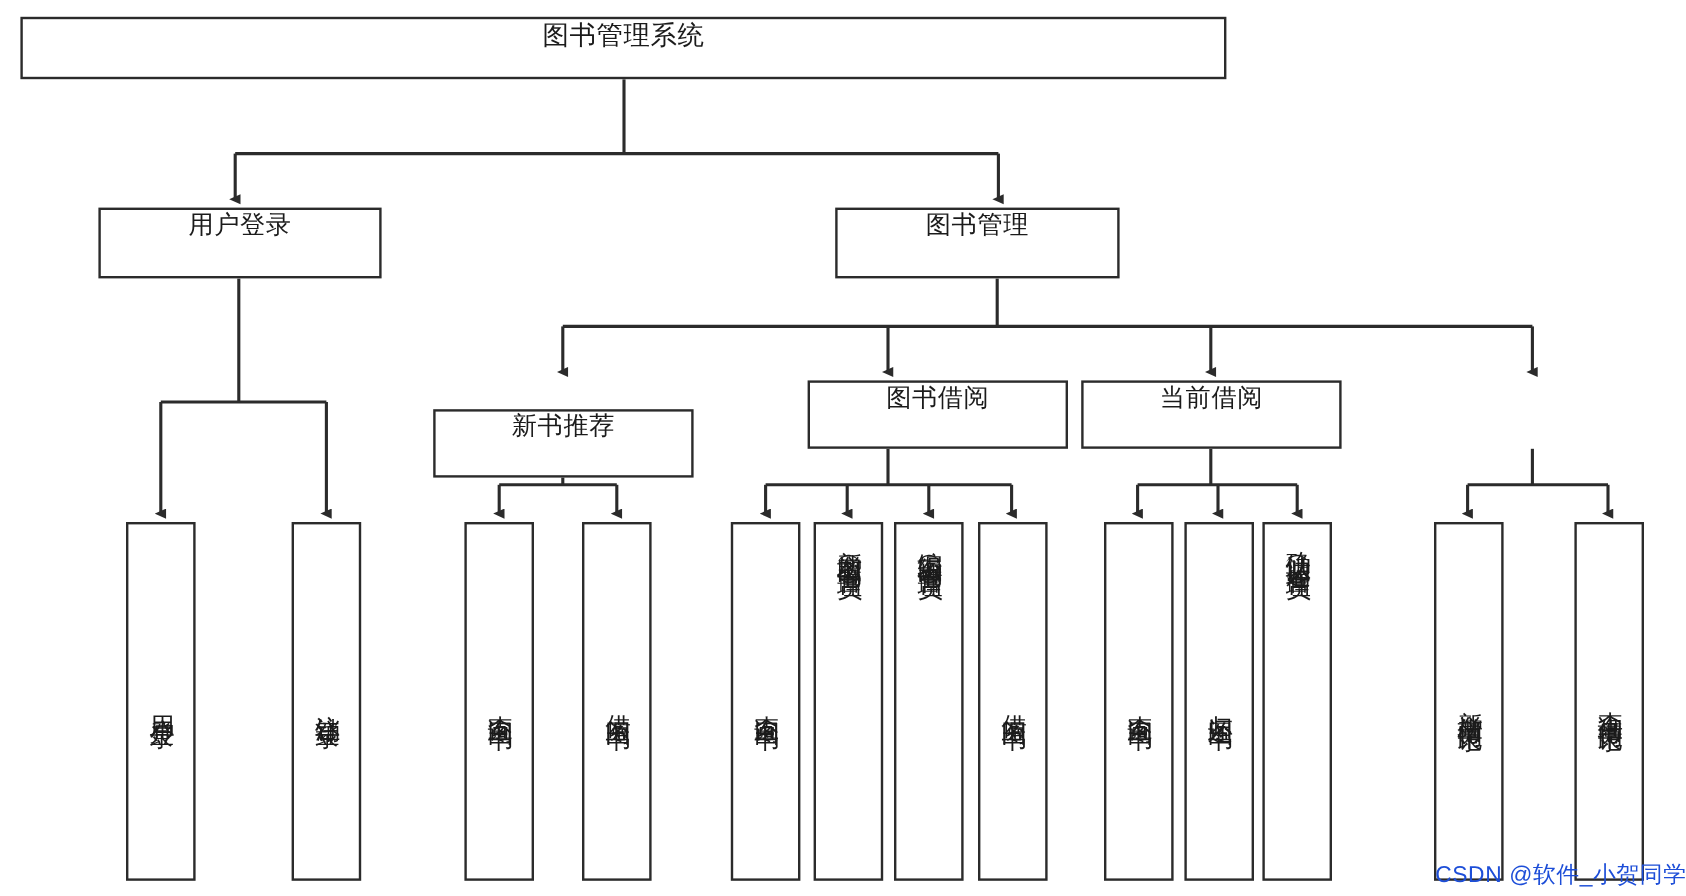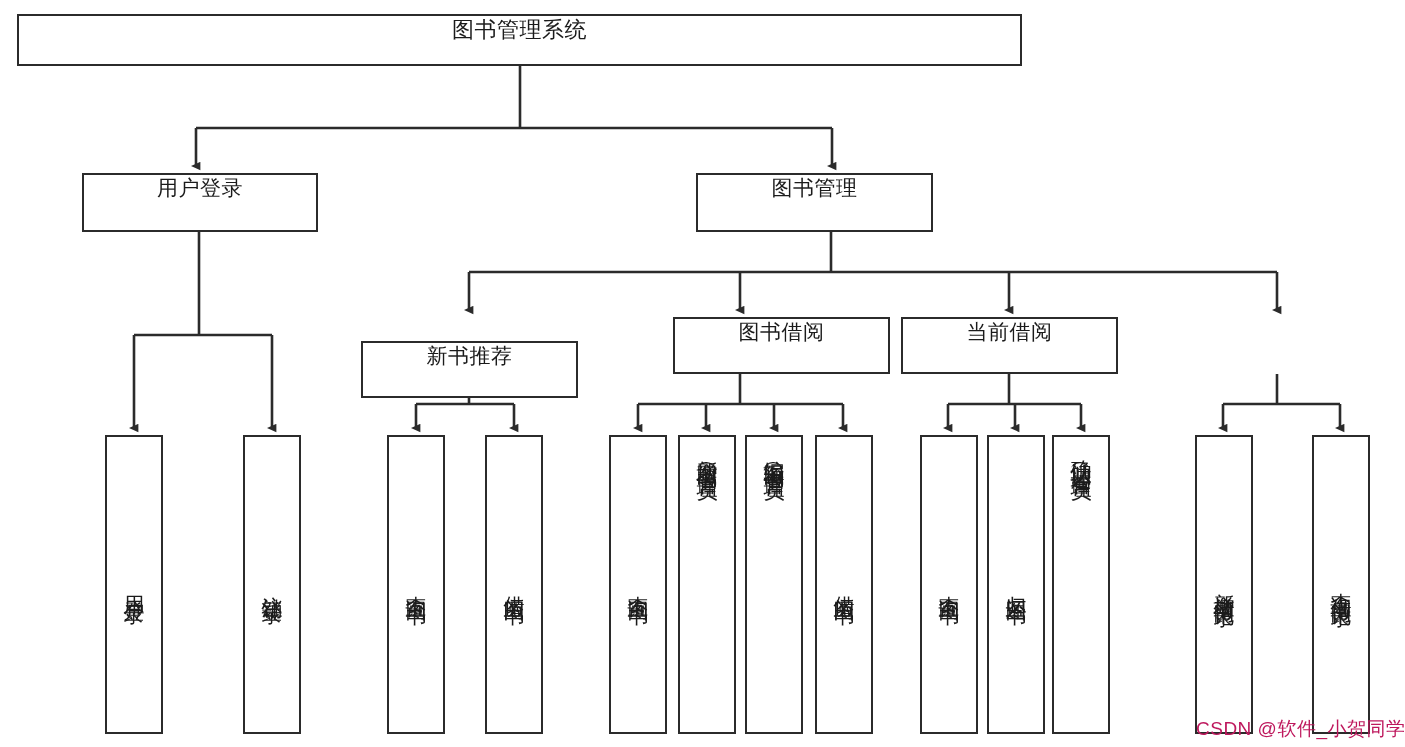--- a/index.html
+++ b/index.html
@@ -60,21 +60,21 @@
     white-space: nowrap;
   }
   
   .node.leaf.centered {
     align-items: center;
     padding-top: 0;
   }
   .watermark {
     position: absolute;
     font-size: 19px;
-    color: #be185d;
+    color: #1d4ed8;
     white-space: nowrap;
     letter-spacing: 0.5px;
   }
 </style>
 </head>
 <body>
 
 <div id="canvas">
 
   <svg class="edges" viewBox="0 0 1405 747" xmlns="http://www.w3.org/2000/svg">

